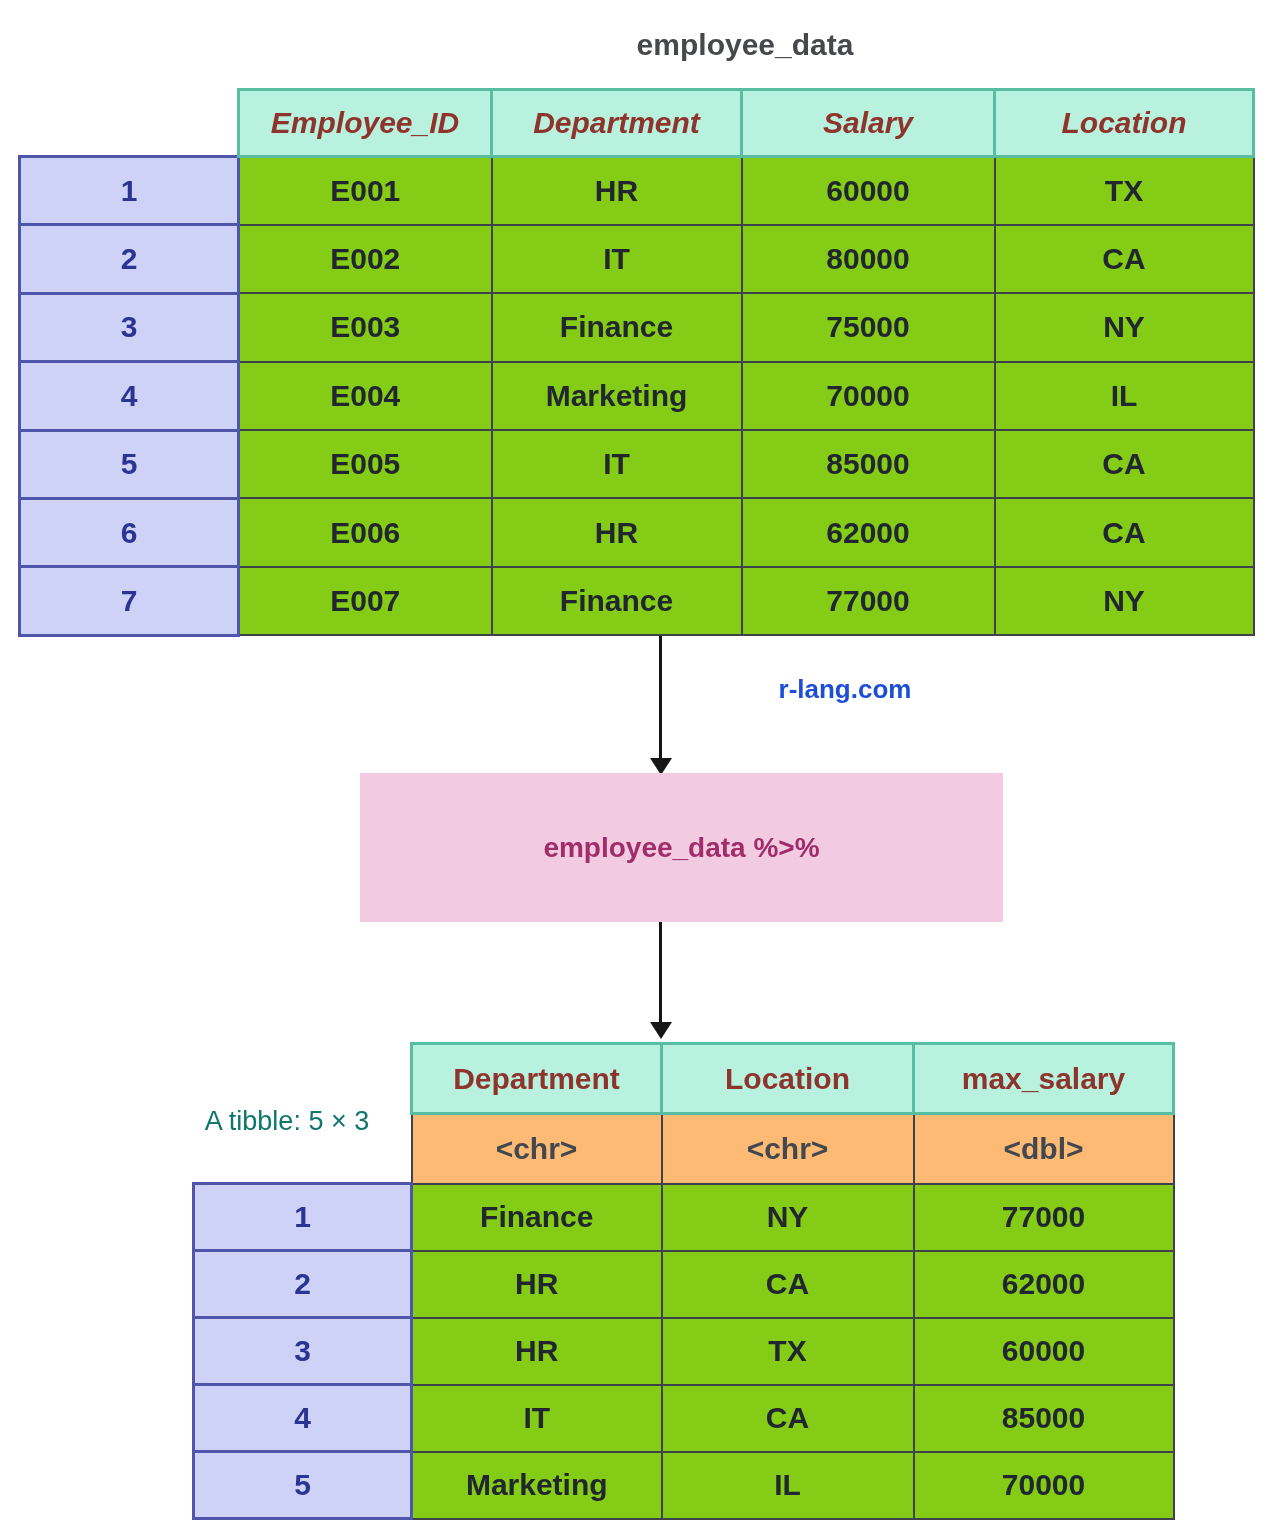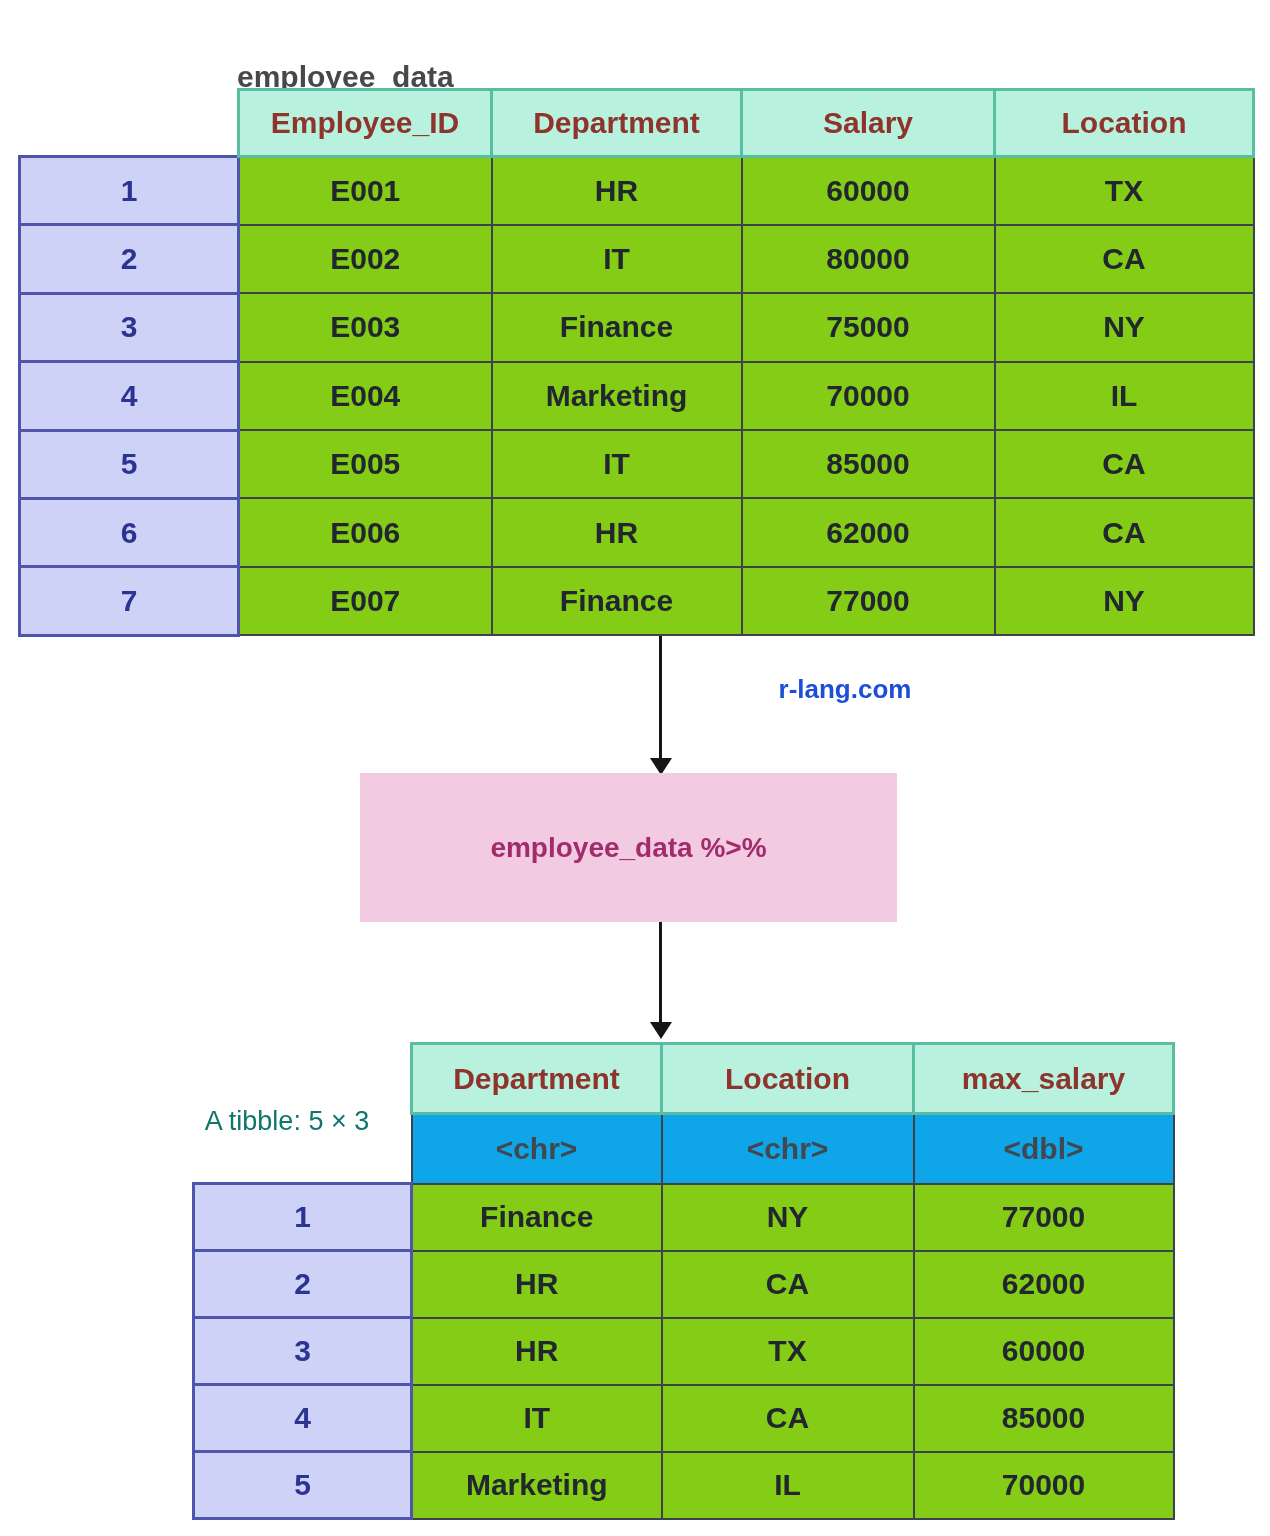--- a/index.html
+++ b/index.html
@@ -8,34 +8,34 @@
     width: 1270px;
     height: 1536px;
     background: #ffffff;
     font-family: "Liberation Sans", "DejaVu Sans", sans-serif;
     overflow: hidden;
   }
 
   
   .title {
     position: absolute; left: 237px; top: 28px; width: 1016px;
-    font-size: 30px; font-weight: 600; color: #46484b; margin-top: 32px;
+    text-align: center; font-size: 30px; font-weight: 600; color: #46484b;
   }
   .watermark {
     position: absolute; left: 750px; top: 674px; width: 190px;
     text-align: center; font-size: 26px; font-weight: 600; color: #1d4ed8;
   }
   .tibble-label {
     position: absolute; left: 162px; top: 1106px; width: 250px;
     text-align: center; font-size: 27px; font-weight: 400; color: #0f766e;
   }
 
   
   .code-box {
-    position: absolute; left: 360px; top: 773px; width: 537px; height: 149px;
+    position: absolute; left: 360px; top: 773px; width: 643px; height: 149px;
     background: #f2cbe2; color: #a22c6a;
     display: flex; flex-direction: column; justify-content: center; align-items: center;
     font-size: 28px; font-weight: 600; line-height: 44px;
   }
 
   
   .arrow-line { position: absolute; width: 3px; background: #161616; }
   .arrow-head {
     position: absolute; width: 0; height: 0;
     border-left: 11px solid transparent;
@@ -57,27 +57,27 @@
   }
   td.cell {
     background: #84cc16; border: 2px solid #3e424b;
     color: #21262f; font-size: 30px; font-weight: 600;
   }
   td.rn {
     background: #cdd2f6; border: 3px solid #4f55aa;
     color: #2b3492; font-size: 30px; font-weight: 600;
   }
   td.typ {
-    background: #0ea5e9; border: 2px solid #3e424b;
+    background: #fdba74; border: 2px solid #3e424b;
     color: #43484f; font-size: 30px; font-weight: 600;
   }
   td.corner { border: none; background: transparent; }
 
   #src-table { left: 18px; top: 88px; width: 1234px; }
-  #src-table thead tr { height: 67px; }
+  #src-table thead tr { height: 67px; font-style: italic; }
   #src-table tbody tr { height: 68.4px; }
 
   #res-table { left: 192px; top: 1042px; width: 980px; }
   #res-table thead tr { height: 70px; }
   #res-table tbody tr { height: 67px; }
 </style>
 </head>
 <body>
 
 <div class="canvas">

